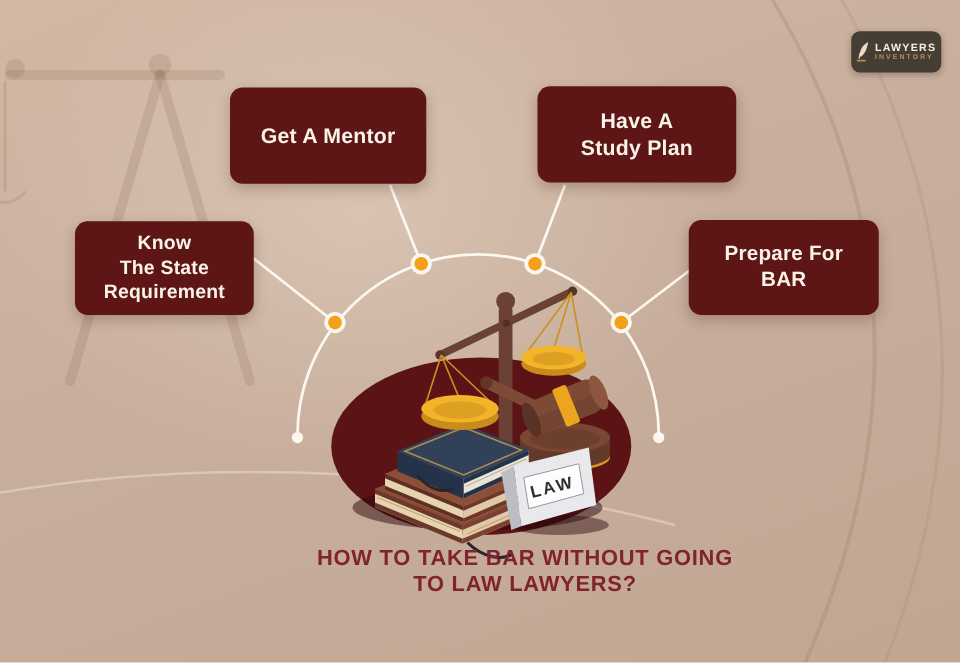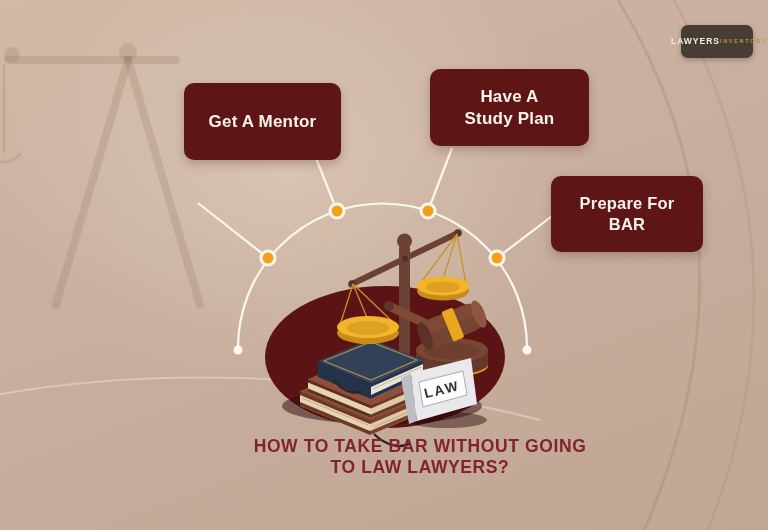--- a/index.html
+++ b/index.html
@@ -15,34 +15,34 @@
   }
   svg.layer{position:absolute;left:0;top:0;width:768px;height:530px;pointer-events:none;}
   .step-box{
     position:absolute;background:#5d1615;border-radius:10px;
     display:flex;align-items:center;justify-content:center;text-align:center;
     color:#faf3ea;font-weight:bold;
     box-shadow:0 4px 10px rgba(60,25,15,.25);
   }
   .step-box span{white-space:pre-line;line-height:1.25;letter-spacing:.2px;}
   .box-1{left:60px;top:177px;width:143px;height:75px;font-size:15.5px;}
-  .box-2{left:184px;top:83px;width:157px;height:77px;font-size:17px;}
+  .box-2{left:184px;top:70px;width:157px;height:77px;font-size:17px;}
   .box-3{left:430px;top:69px;width:159px;height:77px;font-size:17px;}
   .box-4{left:551px;top:176px;width:152px;height:76px;font-size:16.5px;}
   .title{
     position:absolute;left:0;top:436px;width:768px;text-align:center;
     color:#80232c;font-weight:bold;font-size:17.5px;line-height:21px;letter-spacing:.6px;padding-left:36px;
   }
   .logo{
     position:absolute;left:681px;top:25px;width:72px;height:33px;
     background:#463d35;border-radius:7px;
     display:flex;align-items:center;justify-content:center;gap:4px;
     box-shadow:0 2px 5px rgba(50,30,15,.3);
   }
-  .logo-text{display:flex;flex-direction:row;line-height:1;}
+  .logo-text{display:flex;flex-direction:column;line-height:1;}
   .logo-top{color:#f3ede4;font-weight:bold;font-size:8.5px;letter-spacing:1px;}
   .logo-bottom{color:#b98f4e;font-size:5.5px;letter-spacing:1.7px;margin-top:2px;font-weight:bold;}
 </style>
 </head>
 <body>
 
 <div class="stage">
 
   <svg class="layer" viewBox="0 0 768 530">
     <g stroke="rgba(122,92,70,0.17)" fill="none" stroke-linecap="round">
@@ -173,20 +173,25 @@
 
     <g>
       <ellipse cx="447" cy="420" rx="40" ry="8" fill="rgba(40,6,8,0.45)"></ellipse>
       <path d="M 401 378 L 411 373 L 417 421 L 409 424 Z" fill="#bdbdc4"></path>
       <path d="M 411 373 L 471 358 L 477 404 L 417 421 Z" fill="#e9e9ed"></path>
       <path d="M 419 382 L 463 371 L 467 395 L 423 407 Z" fill="#fdfdfe" stroke="#97979f" stroke-width="0.8"></path>
       <text transform="translate(443 394) rotate(-14)" text-anchor="middle" font-family="Liberation Sans, sans-serif" font-size="13.5" font-weight="bold" fill="#2e2e35" letter-spacing="2">LAW</text>
     </g>
   </svg>
 
+  <div class="step-box box-1">
+    <span>Know
+The State
+Requirement</span>
+  </div>
   <div class="step-box box-2">
     <span>Get A Mentor</span>
   </div>
   <div class="step-box box-3">
     <span>Have A
 Study Plan</span>
   </div>
   <div class="step-box box-4">
     <span>Prepare For
 BAR</span>

